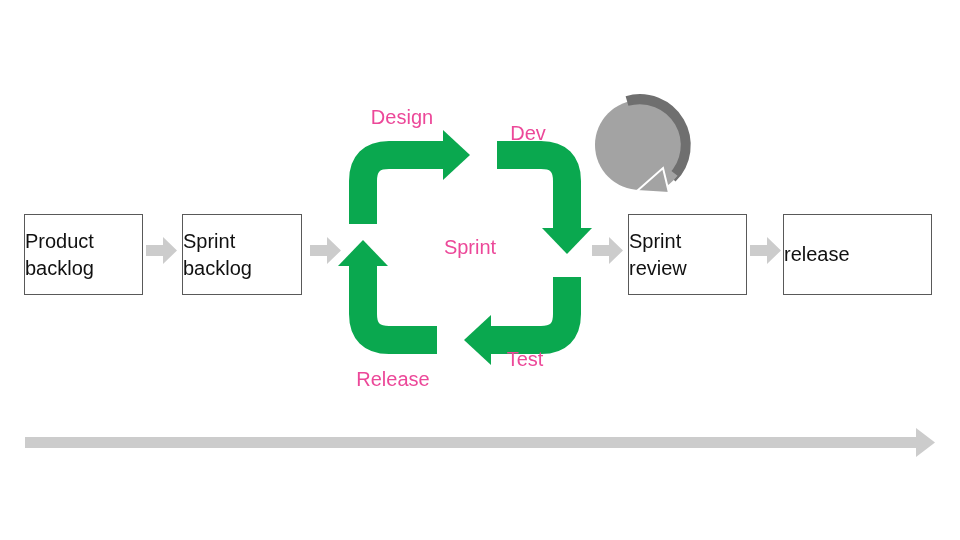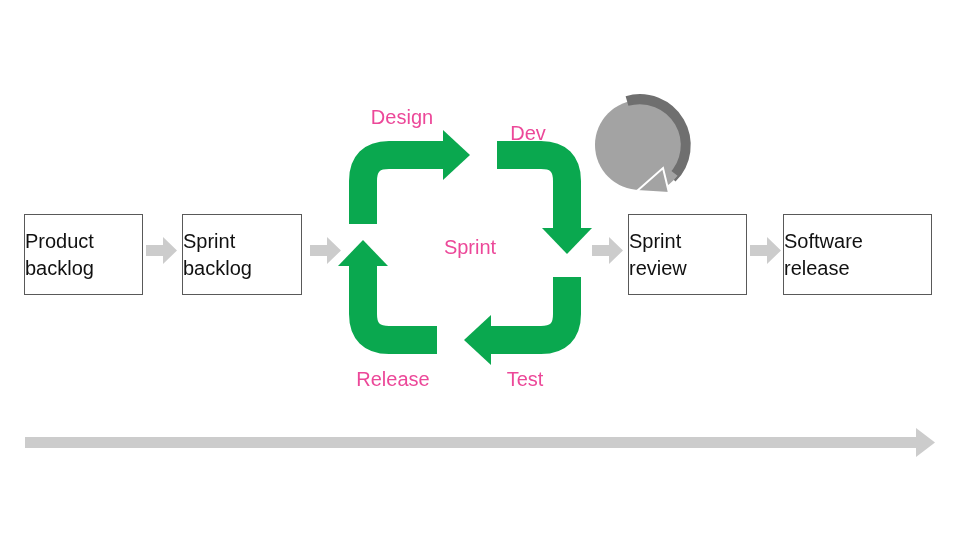--- a/index.html
+++ b/index.html
@@ -17,21 +17,21 @@
   .box-sprintreview{left:628px;top:214px;width:119px;}
   .box-softwarerelease{left:783px;top:214px;width:149px;}
   .lbl{
     position:absolute;transform:translateX(-50%);
     font-size:20px;line-height:27px;color:#ec4899;white-space:nowrap;
   }
   .lbl-design{left:402px;top:104px;}
   .lbl-dev{left:528px;top:120px;}
   .lbl-sprint{left:470px;top:234px;}
   .lbl-release{left:393px;top:366px;}
-  .lbl-test{left:525px;top:366px;}
+  .lbl-test{left:525px;top:346px;}
   .lbl-weeks{left:467px;top:464px;}
   .daily{
     position:absolute;left:595px;top:100px;width:90px;height:90px;
     display:flex;flex-direction:column;align-items:center;justify-content:center;
     font-size:20px;line-height:26px;color:#111111;text-align:center;
   }
 </style>
 </head>
 <body>
 
@@ -78,21 +78,20 @@
   </div>
   <div class="pbox box-sprintbacklog">
     <span>Sprint</span>
     <span>backlog</span>
   </div>
   <div class="pbox box-sprintreview">
     <span>Sprint</span>
     <span>review</span>
   </div>
   <div class="pbox box-softwarerelease">
-    <span>Software</span>
     <span>release</span>
   </div>
 
   <div class="lbl lbl-design">Design</div>
   <div class="lbl lbl-dev">Dev</div>
   <div class="lbl lbl-sprint">Sprint</div>
   <div class="lbl lbl-release">Release</div>
   <div class="lbl lbl-test">Test</div>
 
 

